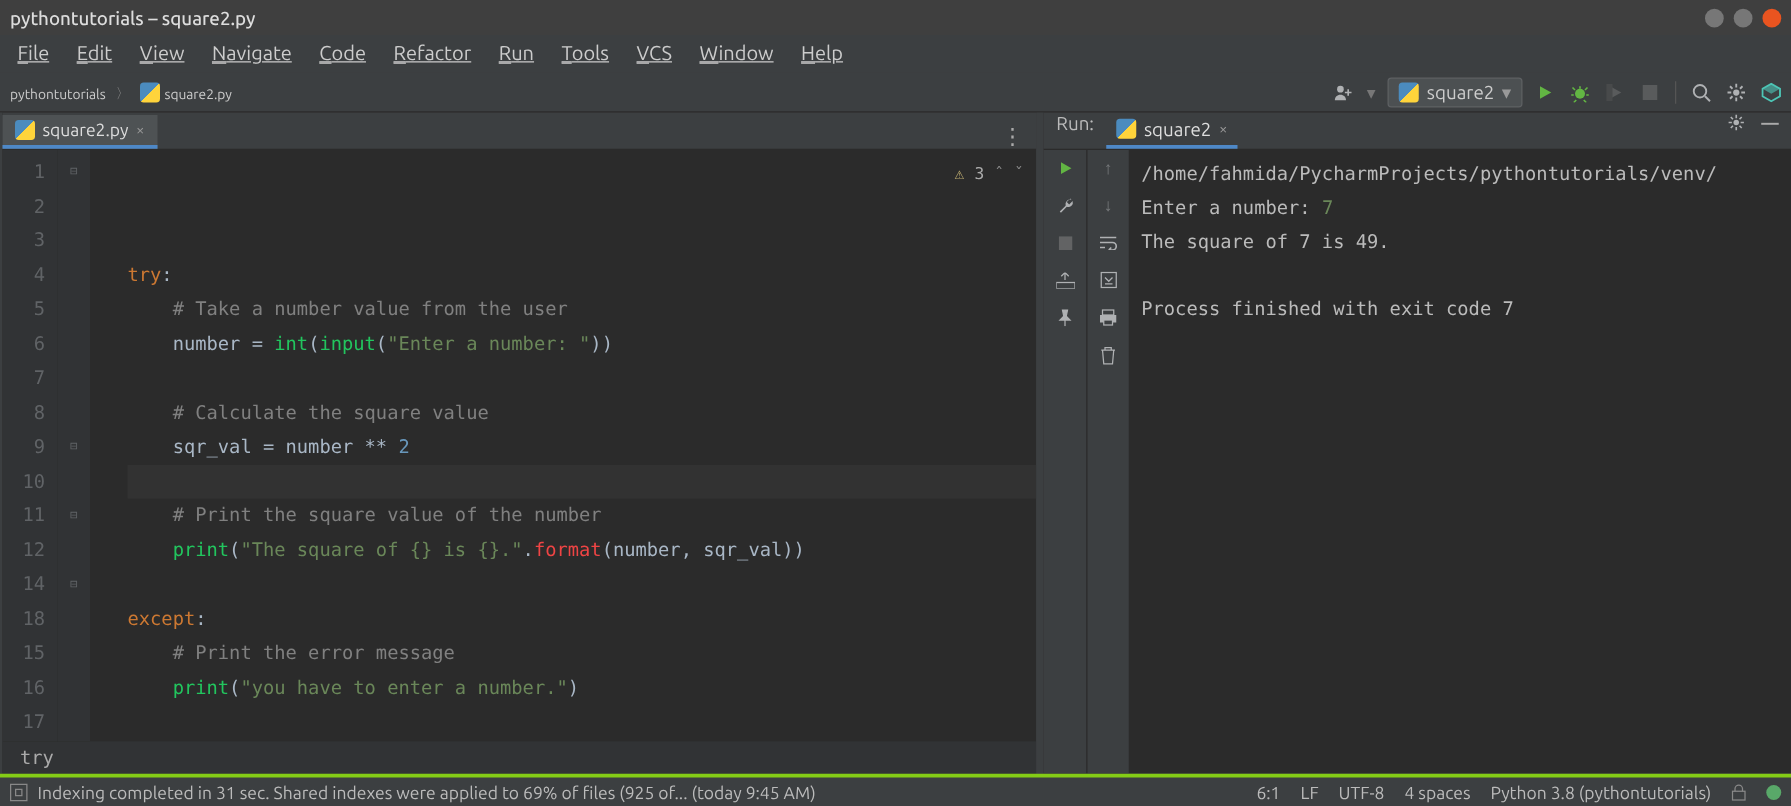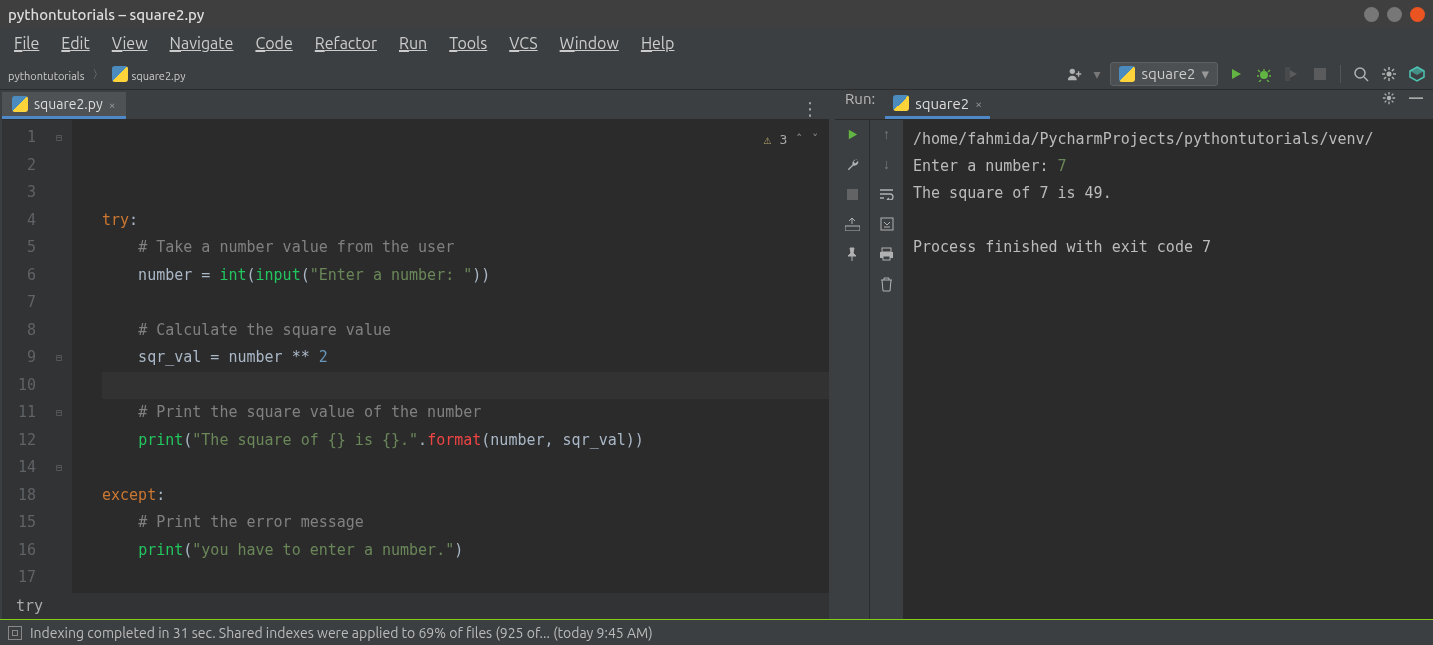--- a/index.html
+++ b/index.html
@@ -96,21 +96,21 @@
 .run-pane { width: 598px; background:#2b2b2b; display:flex; flex-direction:column; }
 .run-header { height:30px; background:#3c3f41; display:flex; padding:0 10px; gap:10px; border-bottom:1px solid #2b2b2b; }
 .run-header .title { color:#bbb; font-size:15px; }
 .run-tab { display:flex; align-items:center; gap:6px; padding:3px 8px; border-bottom:3px solid #4e88c7; color:#ddd; font-size:15px; }
 .run-header .right { margin-left:auto; display:flex; gap:12px; color:#aaa; }
 .run-body { flex:1; display:flex; }
 .run-toolbar { width:34px; background:#3c3f41; display:flex; flex-direction:column; align-items:center; padding-top:6px; gap:14px; }
 .run-toolbar2 { width:34px; background:#3c3f41; display:flex; flex-direction:column; align-items:center; padding-top:6px; gap:14px; border-left:1px solid #2b2b2b; }
 .console { flex:1; padding:6px 10px; font-family:"DejaVu Sans Mono",monospace; font-size:15px; line-height:27px; color:#bbb; white-space:pre; overflow:hidden; }
 .console .green { color:#6a8759; }
-.statusbar { height:26px; background:#3c3f41; border-top:1px solid #84cc16; display:flex; align-items:center; padding:0 8px; font-size:14px; color:#bbb;gap:47px; }
+.statusbar { height:26px; background:#3c3f41; border-top:3px solid #84cc16; display:flex; align-items:center; padding:0 8px; font-size:14px; color:#bbb;gap:47px; }
 .statusbar .left { display:flex; align-items:center; gap:8px; }
 .statusbar .right { margin-left:auto; display:flex; align-items:center; gap:16px; }
 .sb-icon { width:14px; height:14px; border:1px solid #888; display:inline-block; position:relative; }
 .sb-icon::after { content:""; position:absolute; left:3px; right:3px; top:3px; bottom:3px; border:1px solid #888; }
 .lock-icon { color:#888; }
 .dot-green { width:12px; height:12px; border-radius:50%; background:#59a869; display:inline-block; }
 svg { display:block; }
 </style>
 </head>
 <body>
@@ -345,13 +345,27 @@
       <div class="console" id="console"><div>/home/fahmida/PycharmProjects/pythontutorials/venv/</div><div>Enter a number: <span class="green">7</span></div><div>The square of 7 is 49.</div><div>&nbsp;</div><div>Process finished with exit code 7</div></div>
     </div>
   </div>
 </div>
 
 <div class="statusbar">
   <div class="left">
     <span class="sb-icon"></span>
     <span>Indexing completed in 31 sec. Shared indexes were applied to 69% of files (925 of... (today 9:45 AM)</span>
   </div>
+  <div class="right">
+    <span>6:1</span>
+    <span>LF</span>
+    <span>UTF-8</span>
+    <span>4 spaces</span>
+    <span>Python 3.8 (pythontutorials)</span>
+    <span class="lock-icon">
+        <svg width="12" height="14" viewBox="0 0 12 14">
+          <rect x="1" y="6" width="10" height="7" stroke="#888" fill="none"></rect>
+          <path d="M3 6V4a3 3 0 016 0v2" stroke="#888" fill="none"></path>
+        </svg>
+      </span>
+    <span class="dot-green"></span>
+  </div>
 </div>
 
 </body></html>

